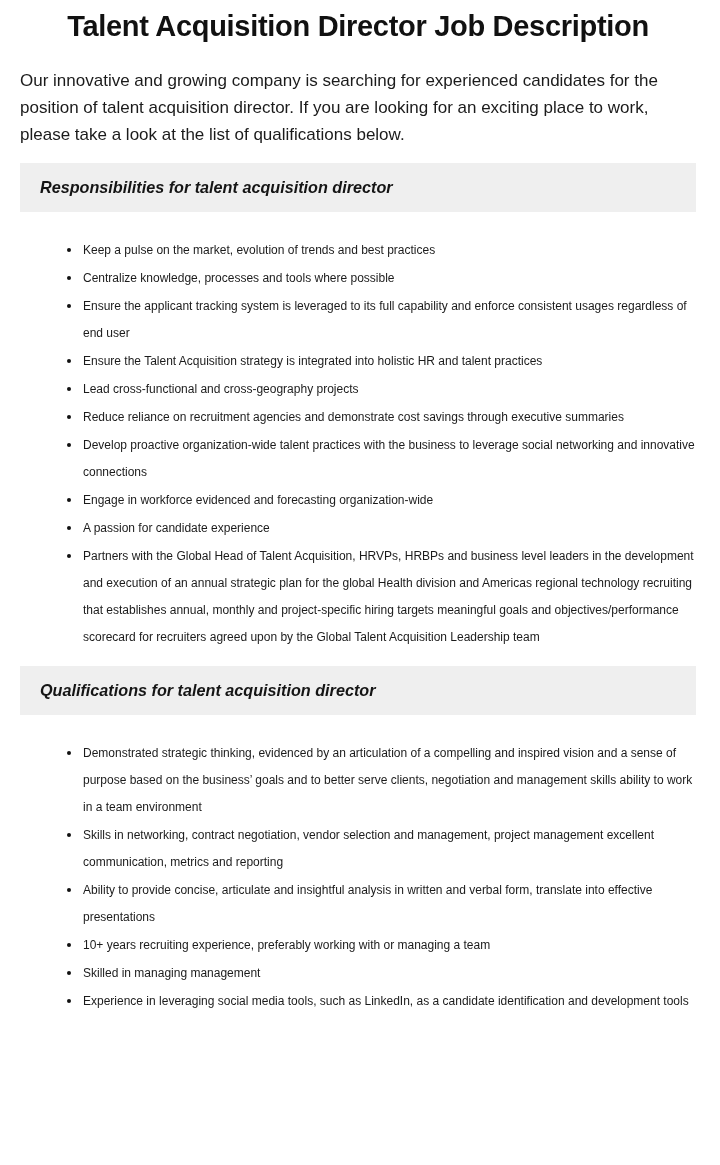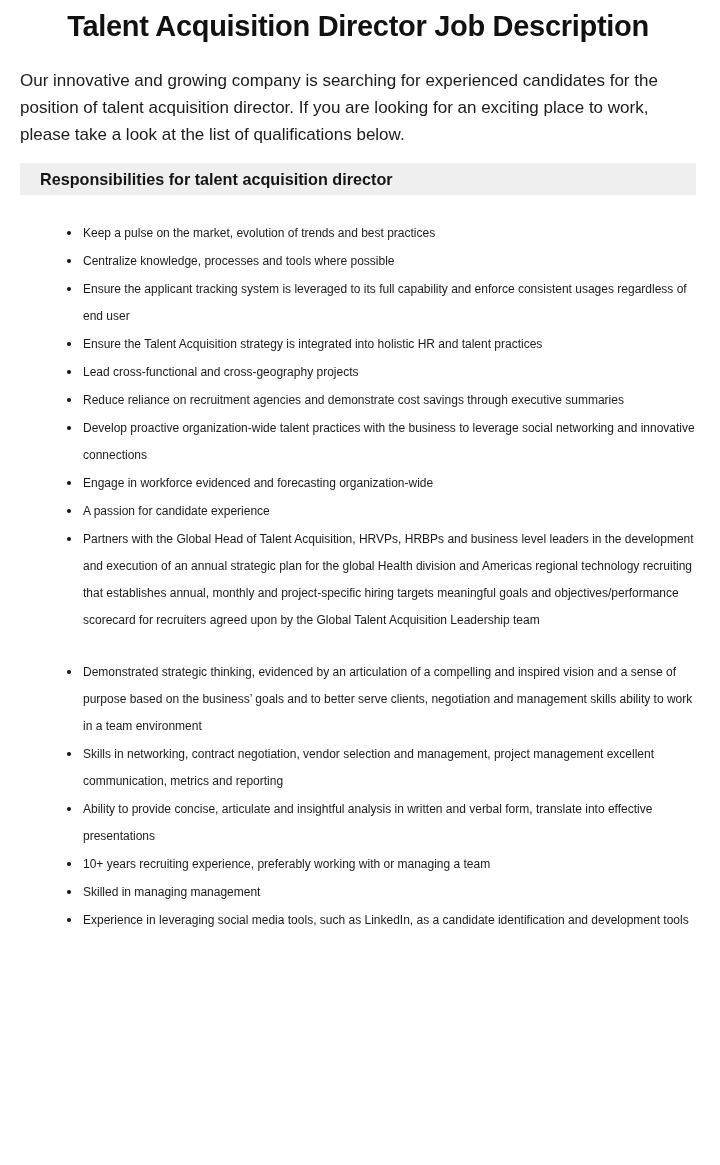--- a/index.html
+++ b/index.html
@@ -33,24 +33,25 @@
     font-size:17px;
     line-height:27px;
     color:var(--text);
   }
   .section{
     margin:0;
   }
   .section-header{
     margin-top:15px;
     background:var(--header-bg);
-    height:32px;
+    height:49px;
     display:flex;
     align-items:center;
     padding-left:20px;
+    font-style:italic;
   }
   .section-heading{
     font-size:16.2px;
     font-weight:700;
     color:#151515;
   }
   .bullet-list{
     margin:24px 0 14px 0;
     padding:0 0 0 62px;
     list-style:disc outside;
@@ -94,20 +95,23 @@
 
   <li>Engage in workforce evidenced and forecasting organization-wide</li>
 
   <li>A passion for candidate experience</li>
 
   <li>Partners with the Global Head of Talent Acquisition, HRVPs, HRBPs and business level leaders in the development and execution of an annual strategic plan for the global Health division and Americas regional technology recruiting that establishes annual, monthly and project-specific hiring targets meaningful goals and objectives/performance scorecard for recruiters agreed upon by the Global Talent Acquisition Leadership team</li>
 </ul>
   </section>
 
   <section class="section">
+    <div class="section-header">
+      <span class="section-heading">Qualifications for talent acquisition director</span>
+    </div>
     <ul class="bullet-list">
   <li>Demonstrated strategic thinking, evidenced by an articulation of a compelling and inspired vision and a sense of purpose based on the business’ goals and to better serve clients, negotiation and management skills ability to work in a team environment</li>
 
   <li>Skills in networking, contract negotiation, vendor selection and management, project management excellent communication, metrics and reporting</li>
 
   <li>Ability to provide concise, articulate and insightful analysis in written and verbal form, translate into effective presentations</li>
 
   <li>10+ years recruiting experience, preferably working with or managing a team</li>
 
   <li>Skilled in managing management</li>

